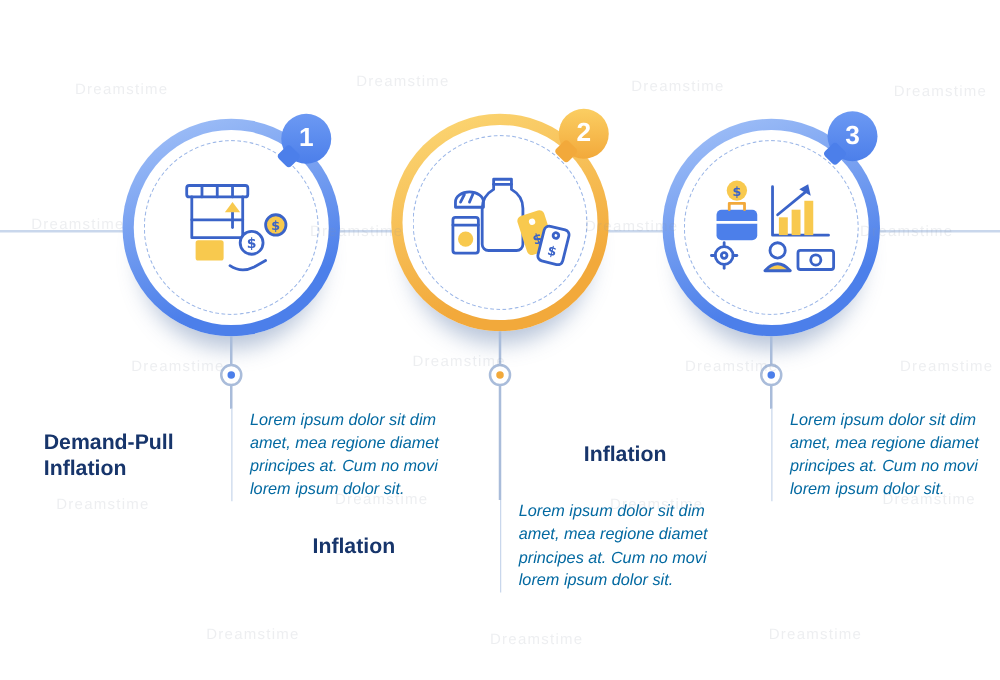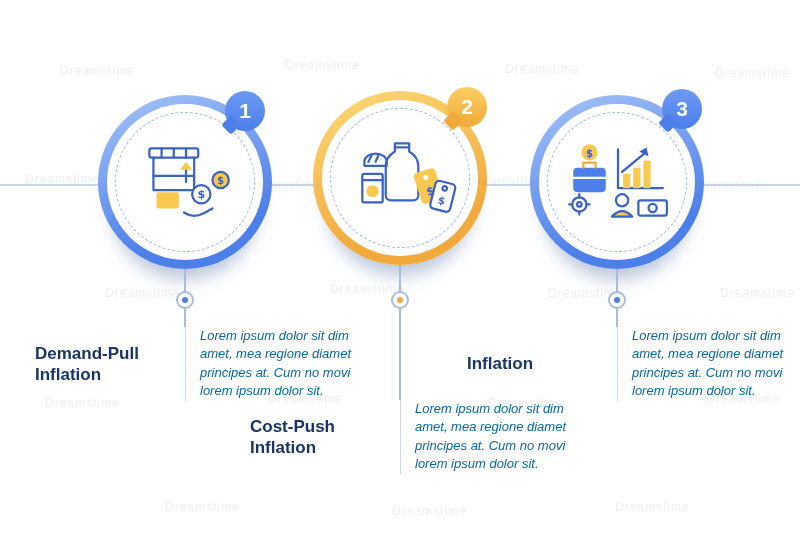--- a/index.html
+++ b/index.html
@@ -122,21 +122,20 @@
     <span class="badge-tail"></span>
     <span class="badge-num">2</span>
   </div>
   <div class="drop-line" style="left:399px;top:265px;height:28px;"></div>
   <div class="marker" style="left:391px;top:291px;">
     <span class="marker-dot yellow"></span>
   </div>
   <div class="drop-line" style="left:399px;top:308px;height:92px;"></div>
   <div class="text-block" style="left:250px;top:400px;">
     <div class="tb-title">
-      <span style="display:block">Cost-Push</span>
       <span style="display:block">Inflation</span>
     </div>
     <div class="tb-divider"></div>
     <div class="tb-body">Lorem ipsum dolor sit dim amet, mea regione diamet principes at. Cum no movi lorem ipsum dolor sit.</div>
   </div>
 
   <div class="big-circle blue" style="left:530px;top:95px;">
     <div class="big-inner">
       <div class="dashed">
         <svg viewBox="0 0 110 92" width="112" height="94" fill="none" stroke="#3A63C8" stroke-width="2.2" stroke-linecap="round" stroke-linejoin="round">

